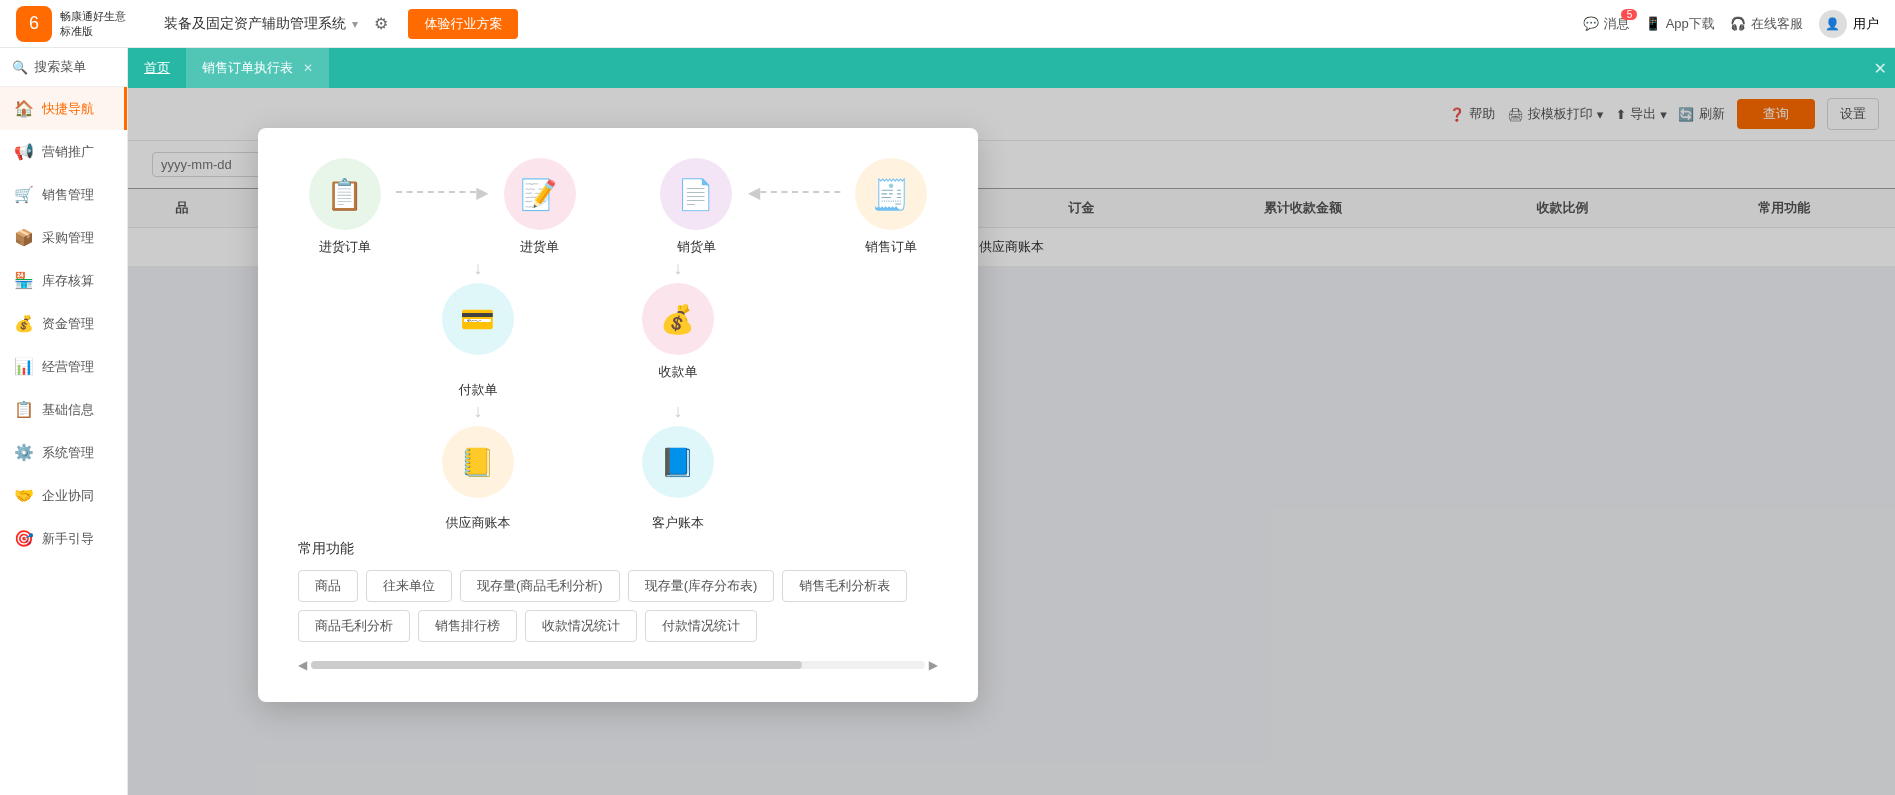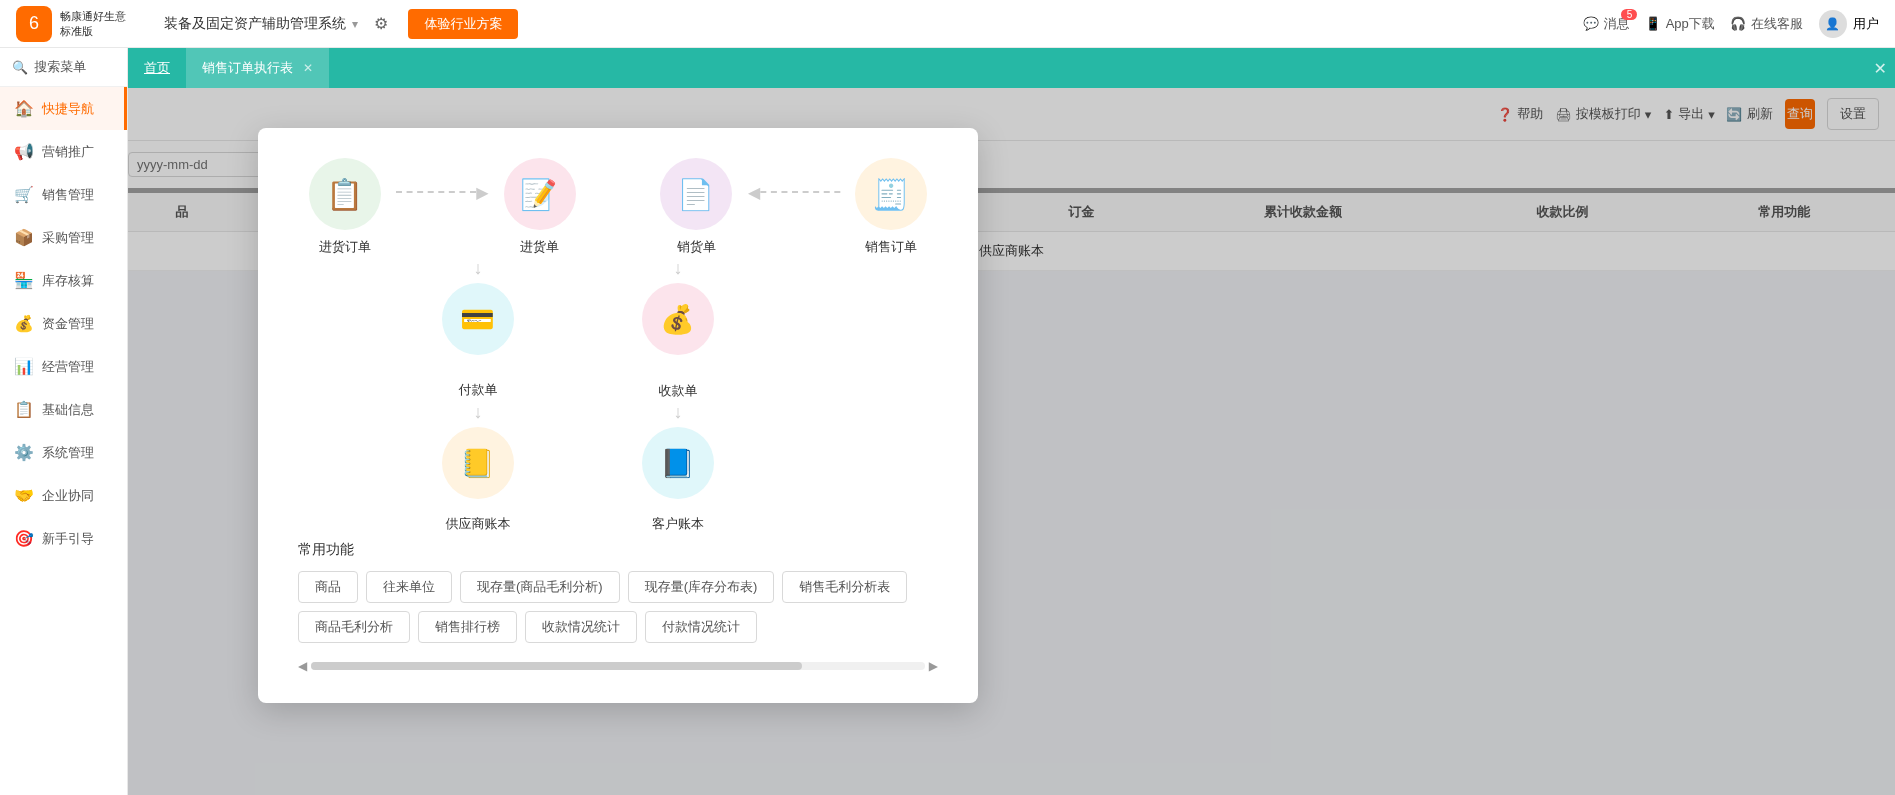--- a/index.html
+++ b/index.html
@@ -37,24 +37,24 @@
     
     .tab { display: flex; align-items: center; gap: 6px; padding: 0 16px; height: 40px; font-size: 13px; cursor: pointer; color: rgba(255,255,255,0.85); }
     .tab.active { background: rgba(255,255,255,0.2); color: #fff; }
     .tab-home { color: #fff; text-decoration: underline; }
     .tab-close { font-size: 12px; color: rgba(255,255,255,0.7); margin-left: 4px; }
     .tabs-close-all { margin-left: auto; margin-right: 8px; color: rgba(255,255,255,0.8); cursor: pointer; font-size: 16px; }
 
     
     .page-toolbar { display: flex; align-items: center; justify-content: flex-end; gap: 12px; padding: 10px 16px; background: #fff; border-bottom: 1px solid #e8e8e8; }
     .toolbar-btn { display: flex; align-items: center; gap: 4px; color: #555; font-size: 13px; cursor: pointer; }
-    .query-btn { background: #ff6b00; color: #fff; border: none; border-radius: 4px; padding: 6px 2px; font-size: 13px; cursor: pointer; }
+    .query-btn { background: #ff6b00; color: #fff; border: none; border-radius: 4px; padding: 6px 26px; font-size: 13px; cursor: pointer; }
     .settings-btn { background: #fff; color: #555; border: 1px solid #d9d9d9; border-radius: 4px; padding: 6px 12px; font-size: 13px; cursor: pointer; }
 
-    .filter-bar { display: flex; align-items: center; gap: 1px; padding: 10px 0; background: #fff; border-bottom: 5px solid #a3a3a3; flex-wrap: wrap; }
+    .filter-bar { display: flex; align-items: center; gap: 1px; padding: 10px 24px; background: #fff; border-bottom: 1px solid #a3a3a3; flex-wrap: wrap; }
     .filter-item { display: flex; align-items: center; gap: 6px; }
     .filter-label { color: #555; font-size: 13px; }
     .filter-input { border: 1px solid #d9d9d9; border-radius: 4px; padding: 4px 8px; font-size: 13px; color: #333; width: 140px; }
     .filter-select { border: 1px solid #d9d9d9; border-radius: 4px; padding: 4px 8px; font-size: 13px; color: #333; width: 140px; }
     .more-conditions { color: #26b8a5; font-size: 13px; cursor: pointer; }
 
     
     .data-table { width: 100%; background: #fff; border-collapse: collapse; }
     .data-table th { padding: 10px 12px; font-size: 13px; color: #555; background: #fafafa; border-bottom: 1px solid #e8e8e8; text-align: center; white-space: nowrap; }
     .data-table td { padding: 10px 12px; font-size: 13px; color: #333; border-bottom: 1px solid #f0f0f0; text-align: center; }
@@ -320,21 +320,21 @@
                 <span class="flow-label" style="margin-top:18px;">付款单</span>
               </div>
 
               <div style="width:80px;"></div>
 
               <div style="width:120px; display:flex; flex-direction:column; align-items:center;">
                 <div style="color:#ccc; font-size:18px; margin:2px 0 4px;">↓</div>
                 <div class="flow-circle pink" style="width:72px;height:72px;">
                   <span style="font-size:28px;">💰</span>
                 </div>
-                <span class="flow-label" style="margin-top:19px;">收款单</span>
+                <span class="flow-label" style="margin-top:0;">收款单</span>
               </div>
             </div>
 
             <div style="display:flex; gap:0; justify-content:flex-start; margin-top:0;">
               <div style="width:120px;"></div>
               <div style="width:120px; display:flex; flex-direction:column; align-items:center;">
                 <div style="color:#ccc; font-size:18px; margin:2px 0 4px;">↓</div>
                 <div class="flow-circle orange" style="width:72px;height:72px;">
                   <span style="font-size:28px;">📒</span>
                 </div>

